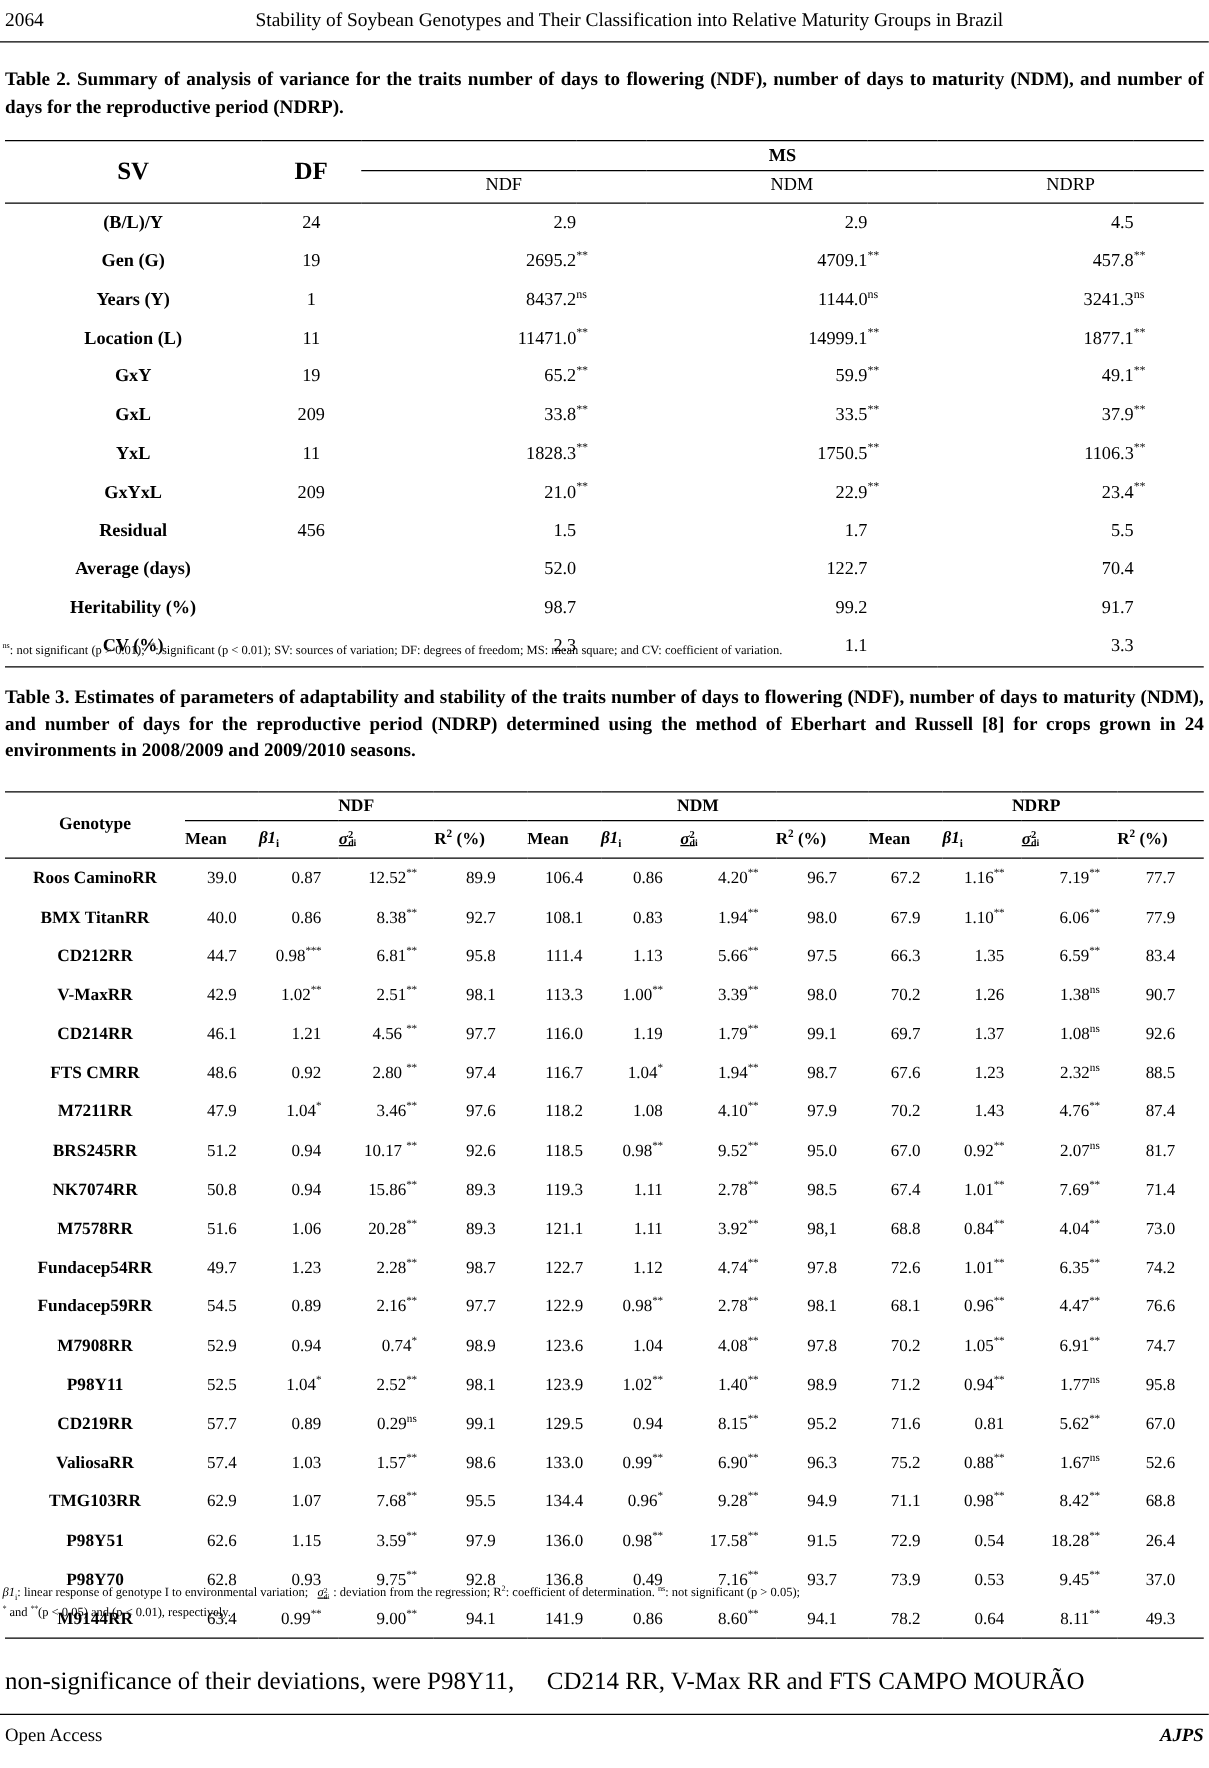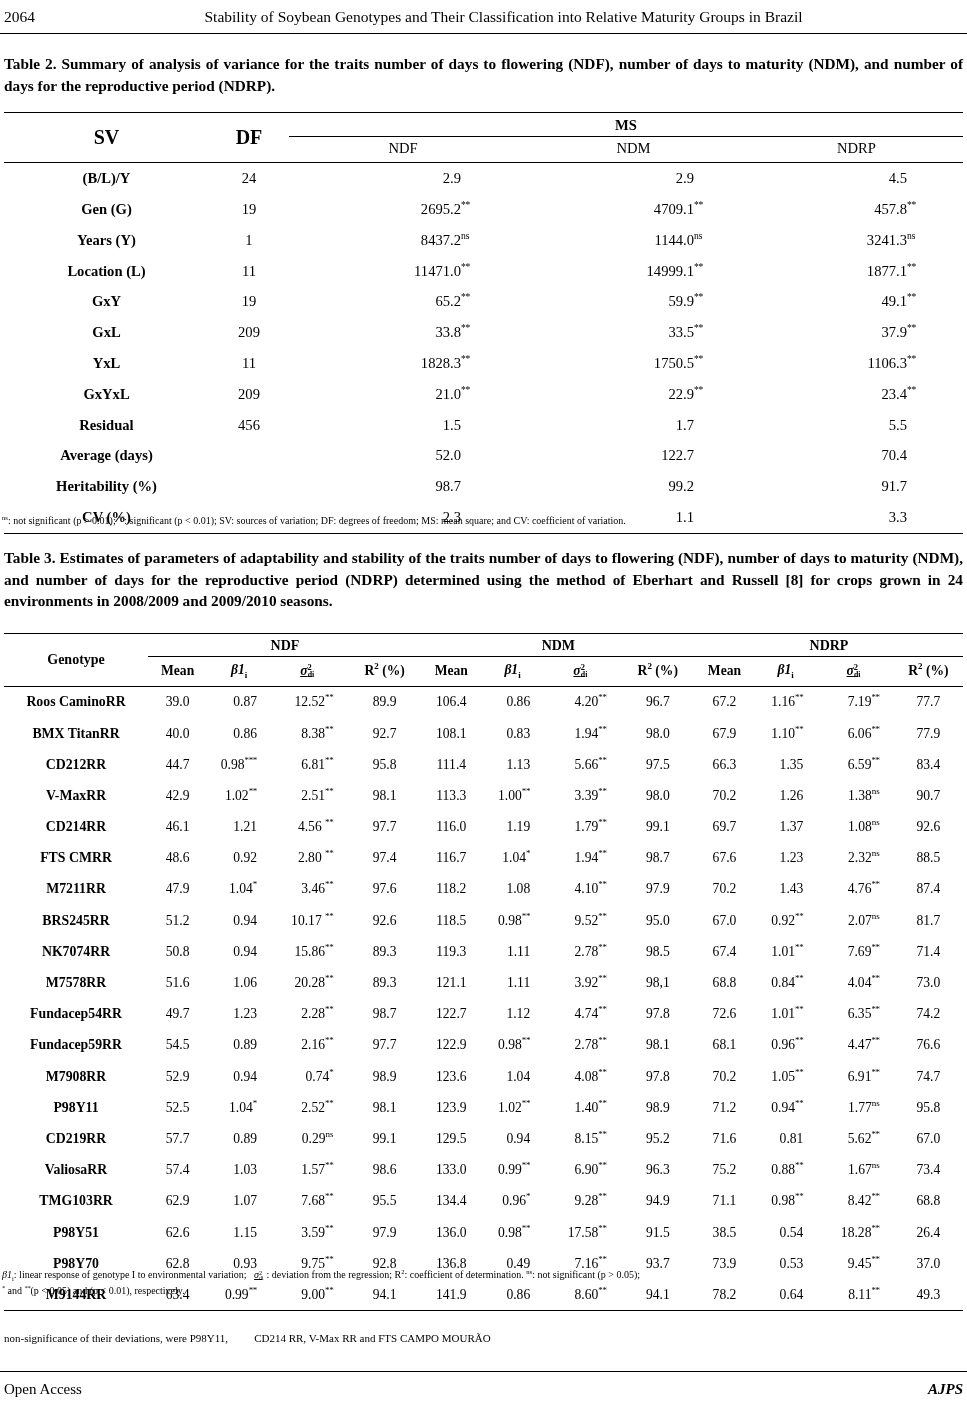--- a/index.html
+++ b/index.html
@@ -155,21 +155,20 @@
   }
   .t3 .grp-rule { border-bottom: 1.0px solid #000; }
   .t3 .geno-head {
     text-align: center;
     font-weight: bold;
     font-size: 14px;
     vertical-align: middle;
     width: 152px;
   }
   .t3 .colhead {
-    text-align: center;
     font-weight: bold;
     font-size: 13.6px;
     padding: 5px 0 6px 0;
   }
   .t3 .geno {
     text-align: center;
     font-weight: bold;
     font-size: 13.8px;
     padding: 7.6px 0 7.6px 0;
   }
@@ -226,21 +225,21 @@
     left: 2px;
     width: 961px;
   }
 
   
   .bodytext {
     position: absolute;
     top: 1331px;
     left: 4px;
     width: 959px;
-    font-size: 11px;
+    font-size: 20px;
     text-align: justify;
     text-justify: inter-word;
     line-height: 1.4;
   }
   .bodytext .gapspan { display: inline-block; width: 26px; }
 
   
   .rule-bottom {
     position: absolute;
     top: 1371px;
@@ -707,21 +706,21 @@
             <td class="num-r">1.03</td>
             <td class="num-r">1.57<span class="sup supstar">**</span></td>
             <td class="num">98.6</td>
             <td class="num">133.0</td>
             <td class="num-r">0.99<span class="sup supstar">**</span></td>
             <td class="num-r">6.90<span class="sup supstar">**</span></td>
             <td class="num">96.3</td>
             <td class="num">75.2</td>
             <td class="num-r">0.88<span class="sup supstar">**</span></td>
             <td class="num-r">1.67<span class="sup">ns</span></td>
-            <td class="num">73.4</td>
+            <td class="num">52.6</td>
           </tr>
           <tr class="">
             <td class="geno">TMG103RR</td>
             <td class="num">62.9</td>
             <td class="num-r">1.07</td>
             <td class="num-r">7.68<span class="sup supstar">**</span></td>
             <td class="num">95.5</td>
             <td class="num">134.4</td>
             <td class="num-r">0.96<span class="sup supstar">*</span></td>
             <td class="num-r">9.28<span class="sup supstar">**</span></td>
@@ -734,21 +733,21 @@
           <tr class="">
             <td class="geno">P98Y51</td>
             <td class="num">62.6</td>
             <td class="num-r">1.15</td>
             <td class="num-r">3.59<span class="sup supstar">**</span></td>
             <td class="num">97.9</td>
             <td class="num">136.0</td>
             <td class="num-r">0.98<span class="sup supstar">**</span></td>
             <td class="num-r">17.58<span class="sup supstar">**</span></td>
             <td class="num">91.5</td>
-            <td class="num">38.5</td>
+            <td class="num">72.9</td>
             <td class="num-r">0.54</td>
             <td class="num-r">18.28<span class="sup supstar">**</span></td>
             <td class="num">26.4</td>
           </tr>
           <tr class="">
             <td class="geno">P98Y70</td>
             <td class="num">62.8</td>
             <td class="num-r">0.93</td>
             <td class="num-r">9.75<span class="sup supstar">**</span></td>
             <td class="num">92.8</td>

